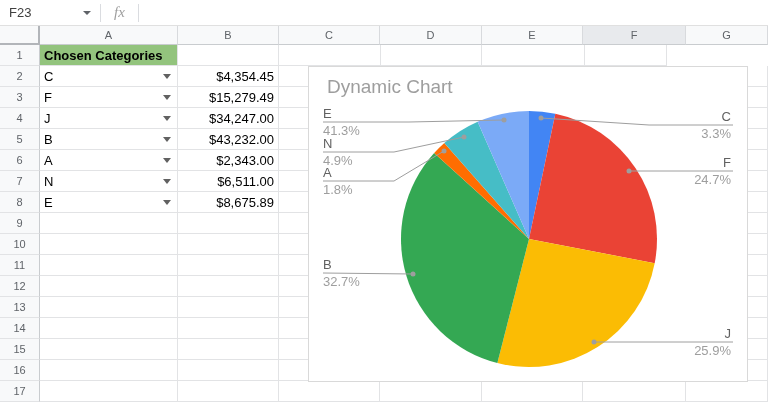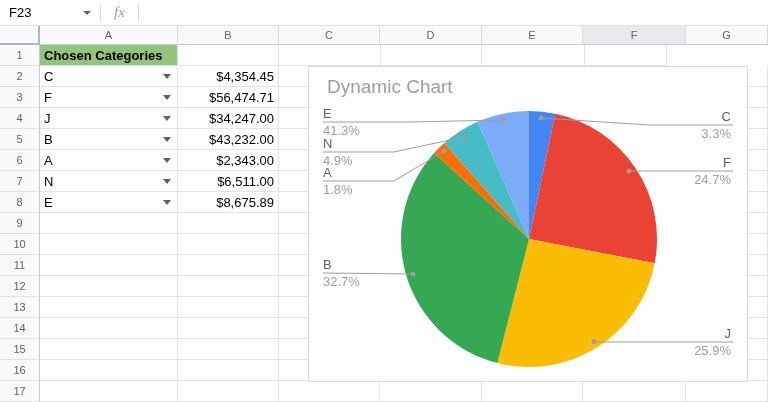--- a/index.html
+++ b/index.html
@@ -4,21 +4,21 @@
 <style>
   * { box-sizing: border-box; }
   html,body { margin:0; padding:0; }
   body {
     width:768px; height:402px; overflow:hidden; position:relative;
     background:#fff; font-family:"Liberation Sans", sans-serif;
   }
   
   .topbar { height:26px; display:flex; align-items:center; background:#fff; border-bottom:1px solid #e0e0e0; }
   .namebox { width:100px; height:100%; display:flex; align-items:center; padding:0 9px; }
-  .namebox-text { font-size:13px; color:#000000; }
+  .namebox-text { font-size:13px; color:#404040; }
   .nb-caret { margin-left:auto; width:0; height:0; border-left:4px solid transparent; border-right:4px solid transparent; border-top:4px solid #5f6368; }
   .vdiv { width:1px; height:18px; background:#dadce0; }
   .fx { margin:0 13px; font-family:"Liberation Serif", serif; font-style:italic; font-size:15px; color:#9e9e9e; }
   .formula-input { flex:1; height:100%; }
   
   .colheaders { display:flex; height:19px; background:#f8f9fa; }
   .corner { width:40px; height:100%; background:#f8f9fa; border-right:2px solid #b2b5b9; border-bottom:2px solid #b2b5b9; }
   .colhdr { height:100%; background:#f8f9fa; border-right:1px solid #d8dadd; border-bottom:1px solid #c9cccf;
             display:flex; align-items:center; justify-content:center; font-size:11px; color:#5f6368; }
   .colhdr.sel { background:#e8eaed; }
@@ -90,21 +90,21 @@
         <div class="cell" style="width: 101px;"></div>
         <div class="cell" style="width: 103px;"></div>
         <div class="cell" style="width: 82px;"></div>
       </div>
       <div class="gridrow">
         <div class="rowhdr">3</div>
         <div class="cell" style="width: 138px;">
           <span>F</span>
           <span class="caret"></span>
         </div>
-        <div class="cell num" style="width: 101px;">$56,474.71</div>
+        <div class="cell num" style="width: 101px;">$15,279.49</div>
         <div class="cell" style="width: 101px;"></div>
         <div class="cell" style="width: 102px;"></div>
         <div class="cell" style="width: 101px;"></div>
         <div class="cell" style="width: 103px;"></div>
         <div class="cell" style="width: 82px;"></div>
       </div>
       <div class="gridrow">
         <div class="rowhdr">4</div>
         <div class="cell" style="width: 138px;">
           <span>J</span>

